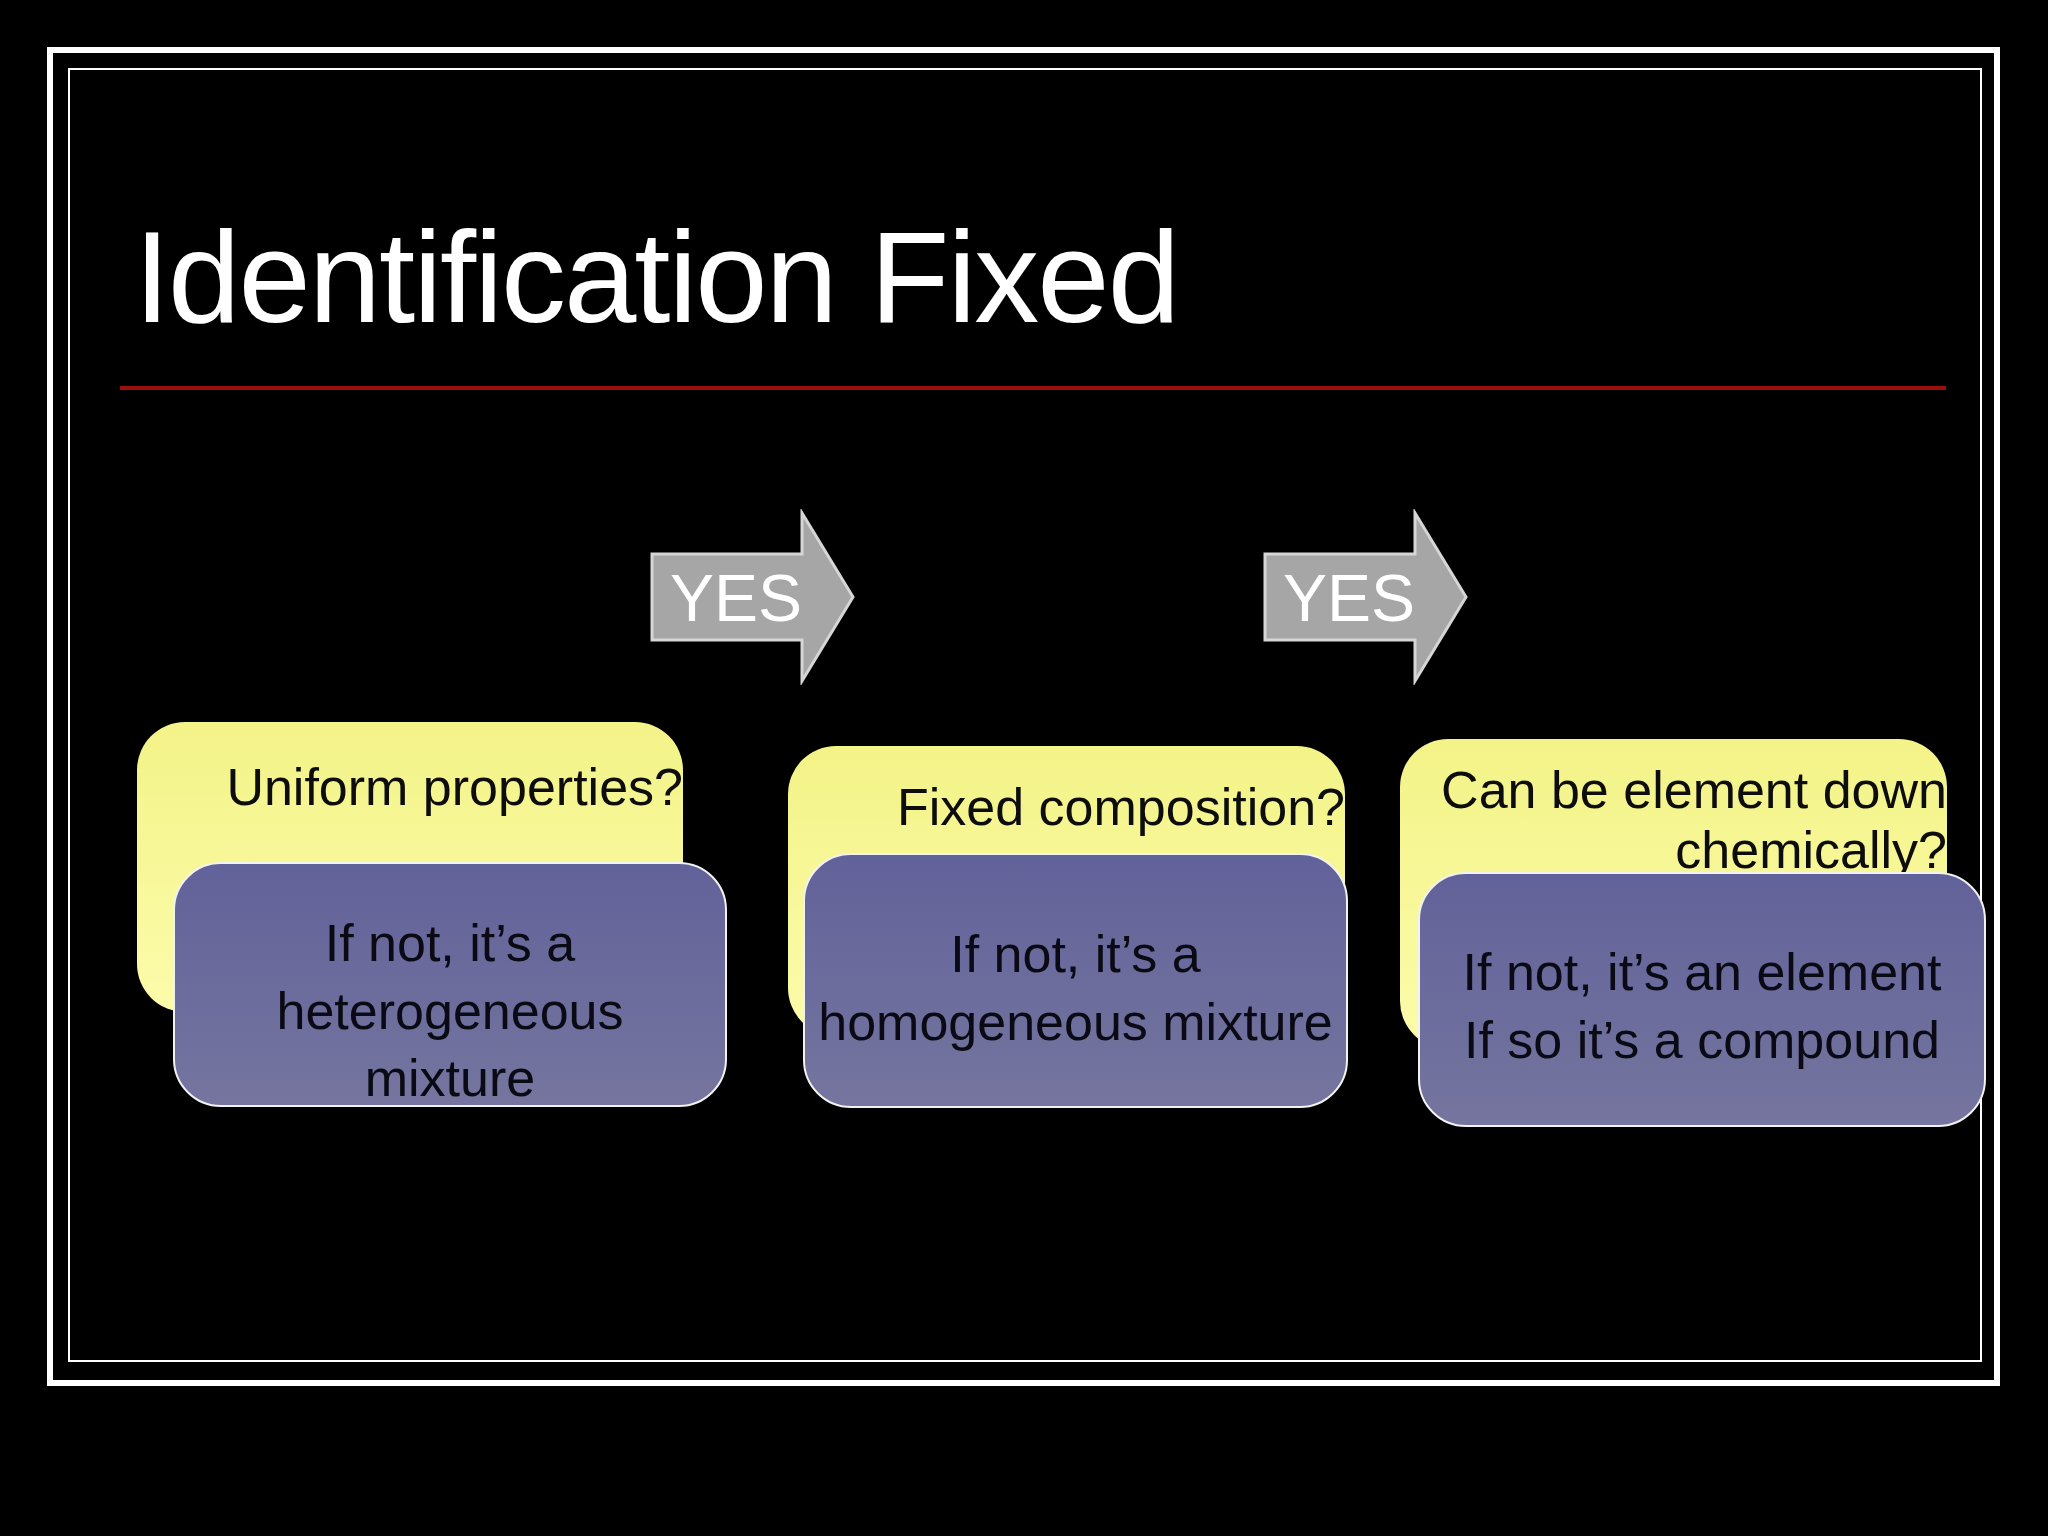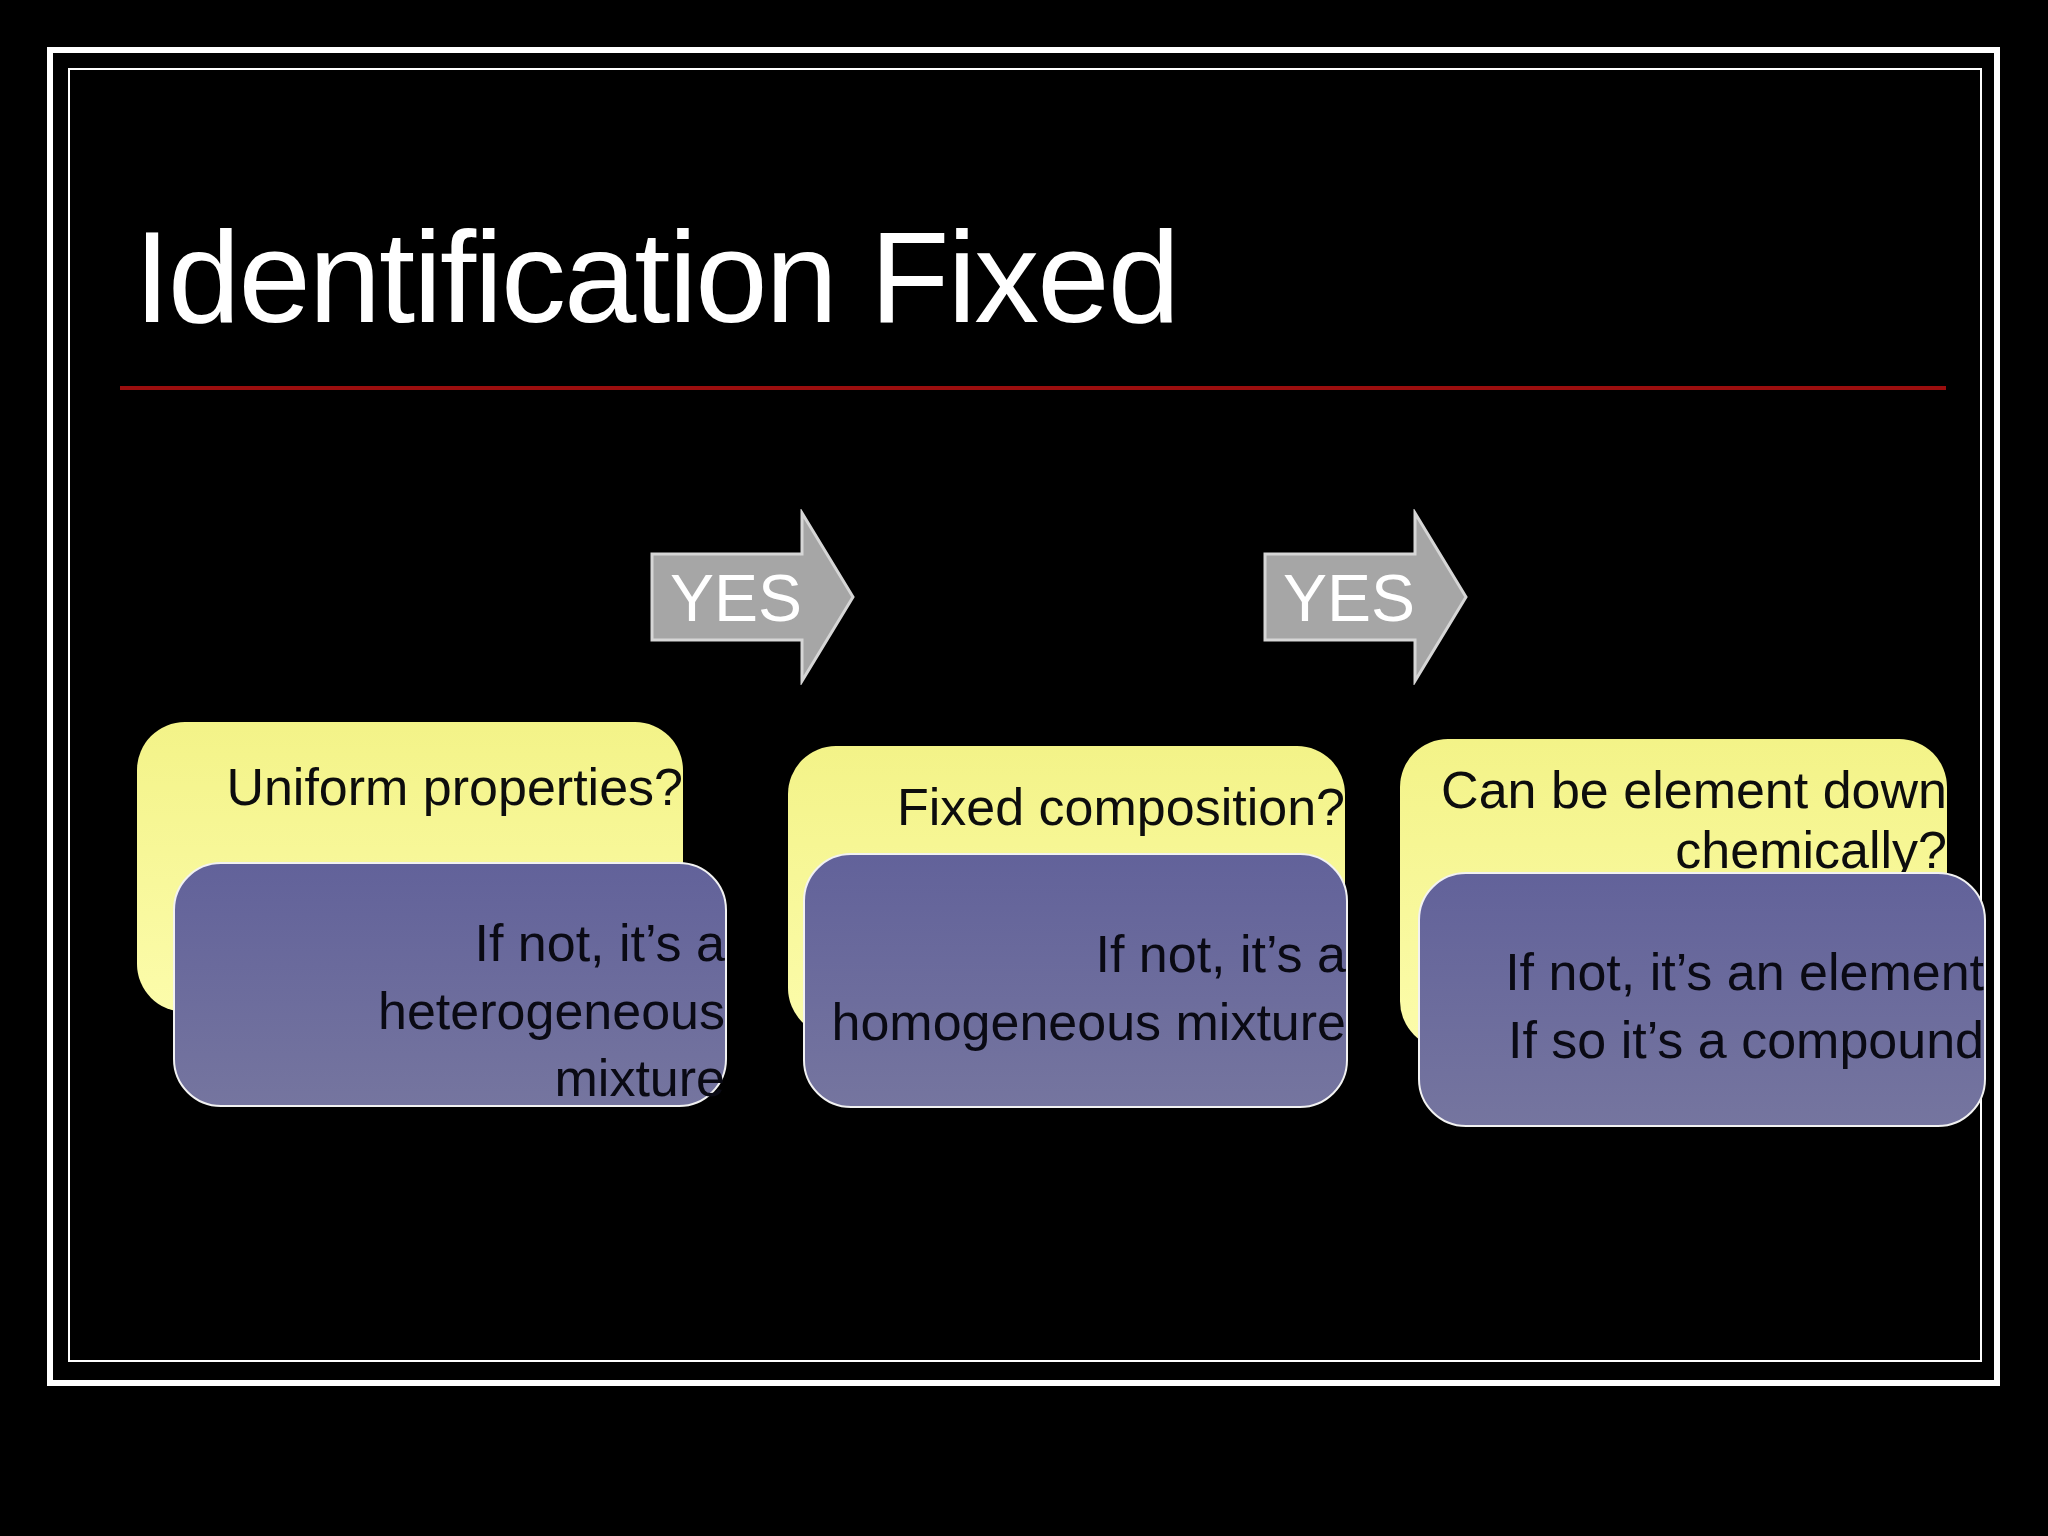--- a/index.html
+++ b/index.html
@@ -41,21 +41,21 @@
   }
   .qbox.q1 { left: 137px; top: 698px; width: 546px; height: 290px; padding-top: 36px; }
   .qbox.q2 { left: 788px; top: 722px; width: 557px; height: 290px; padding-top: 32px; }
   .qbox.q3 { left: 1400px; top: 715px; width: 547px; height: 310px; padding-top: 22px; }
 
   
   .abox {
     background: linear-gradient(180deg, #62629a 0%, #75759f 100%);
     border: 2px solid #f2f2f2; border-radius: 48px;
     color: #0a0a14; font-size: 52px; line-height: 1.3;
-    text-align: right; box-sizing: border-box;
+    text-align: center; box-sizing: border-box;
     white-space: pre-line;
   }
   .abox.a1 { left: 173px; top: 862px; width: 554px; height: 245px; padding-top: 46px; }
   .abox.a2 { left: 803px; top: 853px; width: 545px; height: 255px; padding-top: 66px; }
   .abox.a3 { left: 1418px; top: 872px; width: 568px; height: 255px; padding-top: 65px; }
 
   
   .arrow { width: 206px; height: 176px; }
   .arrow.arrow1 { left: 650px; top: 509px; }
   .arrow.arrow2 { left: 1263px; top: 509px; }

